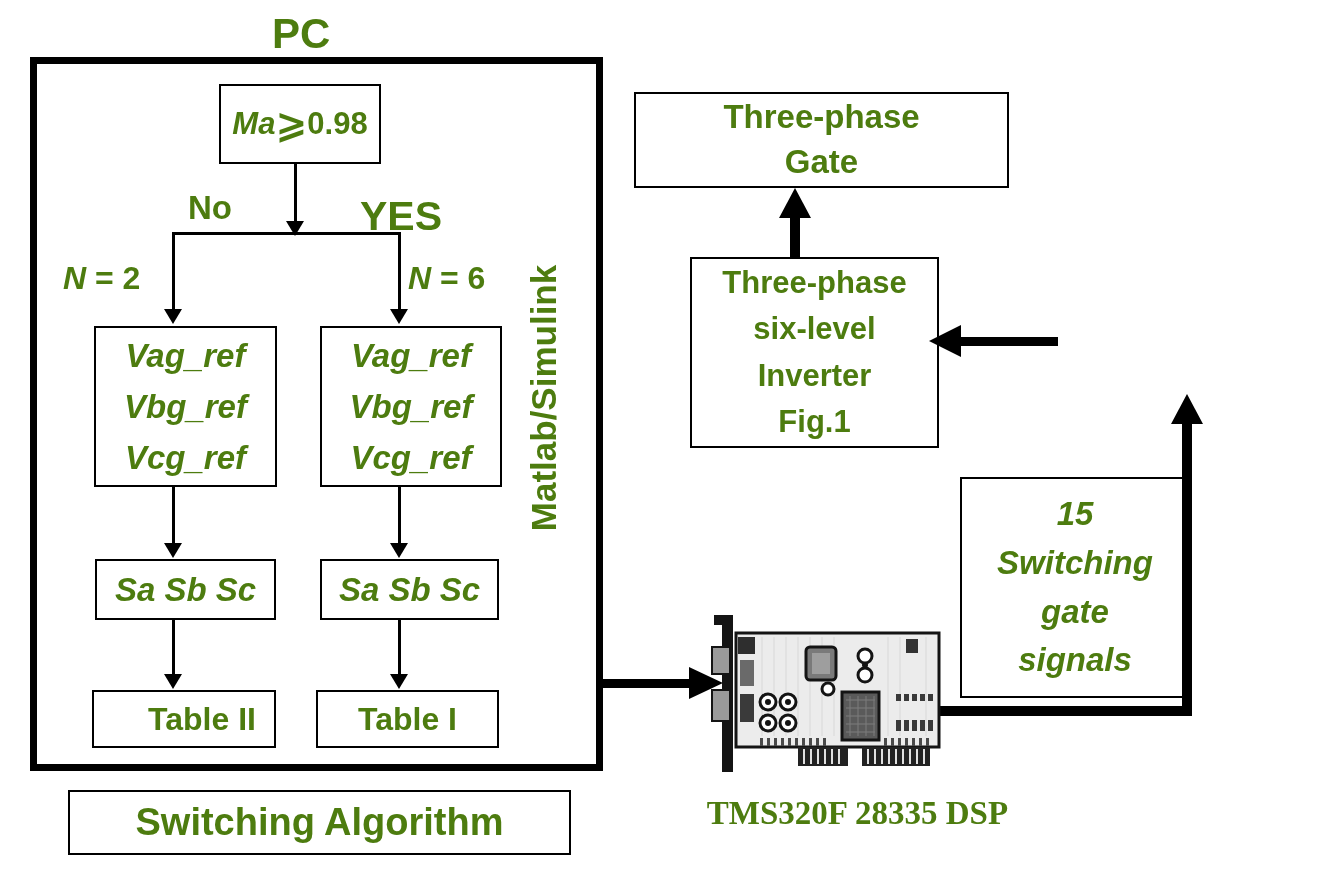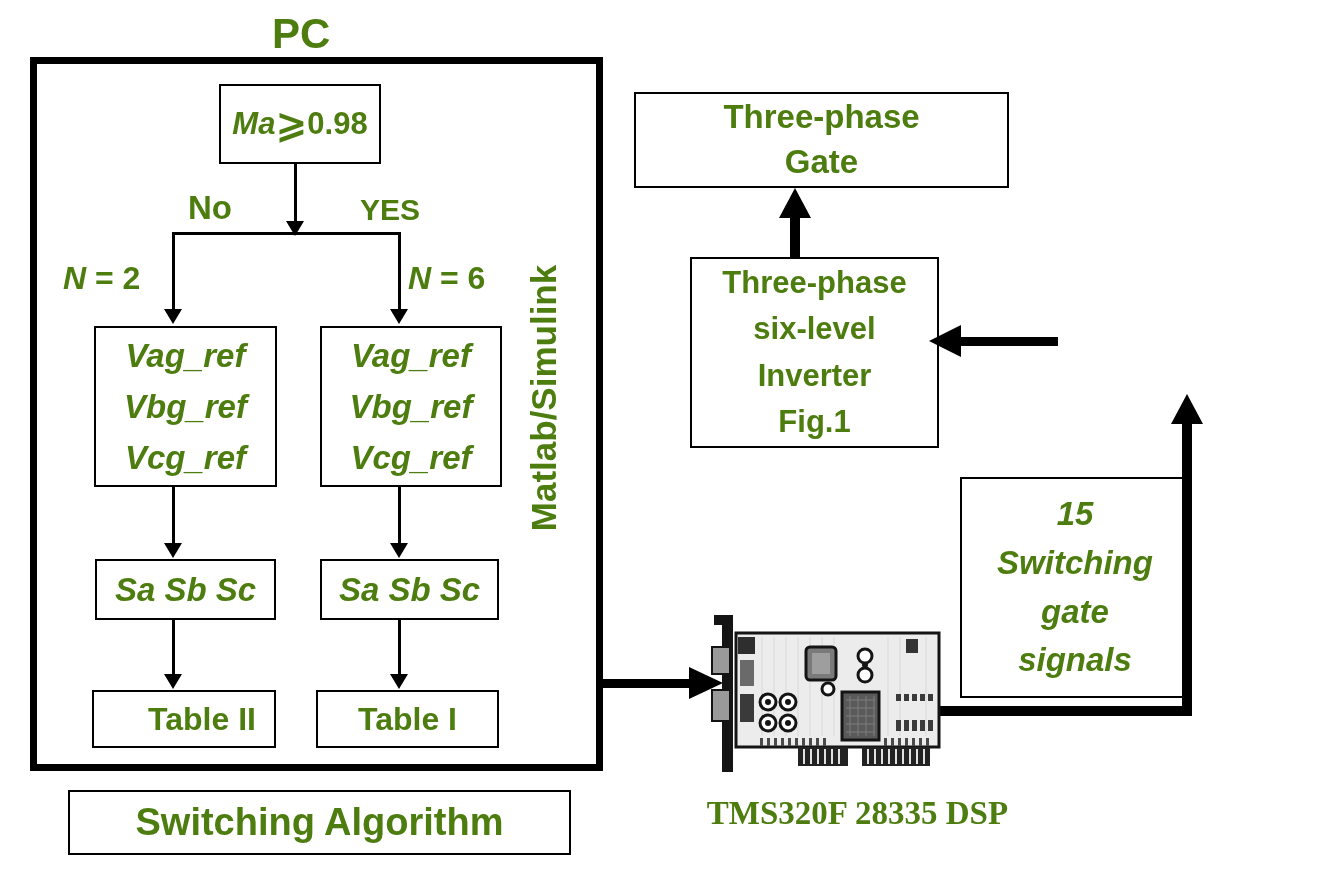--- a/index.html
+++ b/index.html
@@ -48,21 +48,21 @@
     <span class="ital">Ma</span>
       <span class="op" style="font-size:38px;line-height:1;">⩾</span>
       <span>0.98</span>
   </div>
 
   <div class="vline" style="left:294px;top:164px;width:3px;height:58px;"></div>
   <div class="ah-down" style="left:286px;top:221px;"></div>
   <div class="hline" style="left:173px;top:232px;width:228px;height:3px;"></div>
 
   <div class="label" style="left:144px;top:189px;font-size:33px;margin-left:44px;">No</div>
-  <div class="label" style="left:360px;top:193px;font-size:30px;">YES</div>
+  <div class="label" style="left:360px;top:193px;font-size:41px;">YES</div>
 
   <div class="vline" style="left:172px;top:232px;width:3px;height:78px;"></div>
   <div class="ah-down" style="left:164px;top:309px;"></div>
   <div class="vline" style="left:398px;top:232px;width:3px;height:78px;"></div>
   <div class="ah-down" style="left:390px;top:309px;"></div>
 
   <div class="label" style="left:63px;top:260px;font-size:32px;">
     <span class="ital">N</span> <span>= 2</span>
   </div>
   <div class="label" style="left:408px;top:260px;font-size:32px;">

